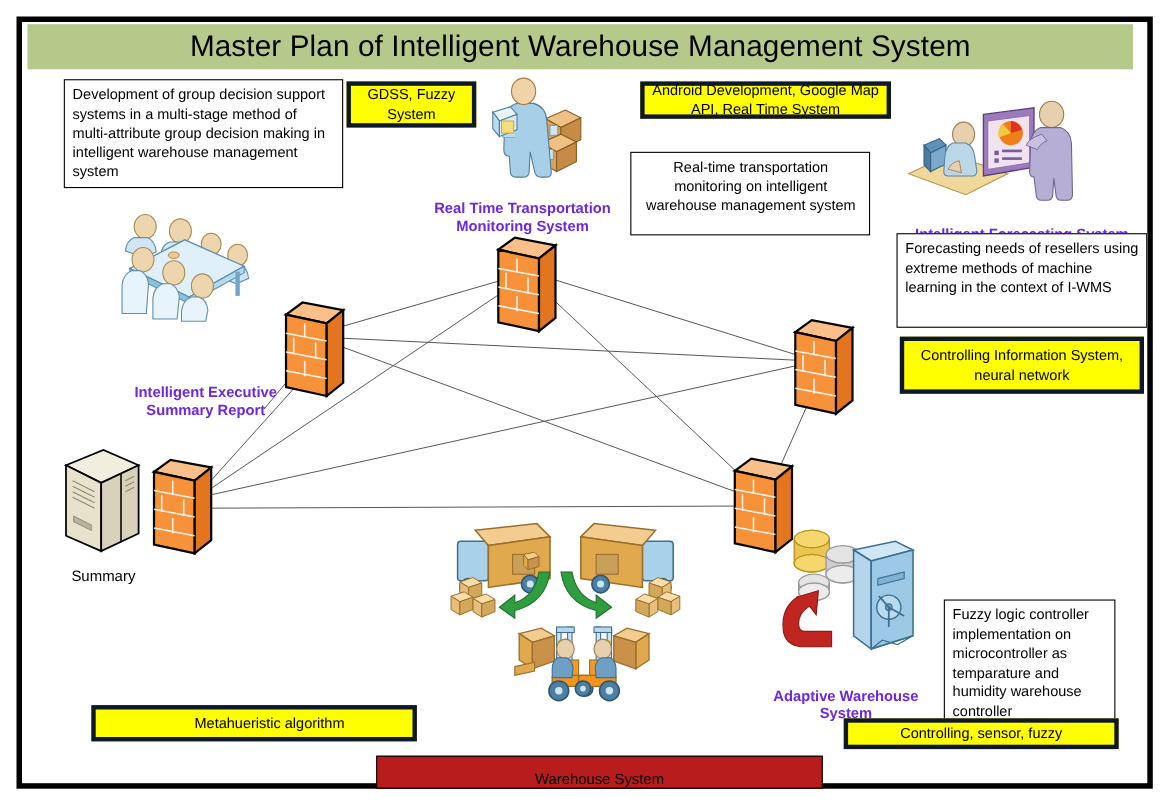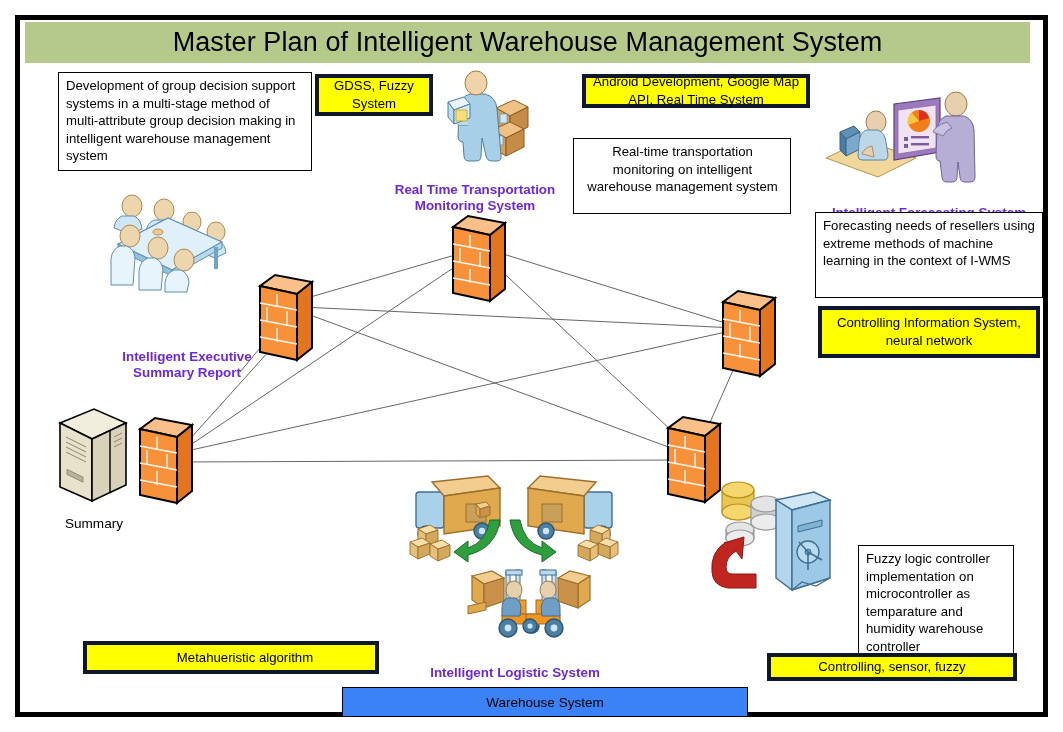--- a/index.html
+++ b/index.html
@@ -55,26 +55,26 @@
     box-sizing:border-box;
     font-size:13.2px;
     line-height:17.6px;
     color:#000;
     display:flex;align-items:center;justify-content:center;
     text-align:center;
     padding:2px 6px;
   }
   .obox{
     position:absolute;
-    background:#3b82f6;
+    background:#b91c1c;
     border:1px solid #000000;
     box-sizing:border-box;
     font-size:13.5px;
     color:#000;
-    display:flex;align-items:center;justify-content:center;
+    display:flex;align-items:flex-end;justify-content:center;
     text-align:center;
   }
 
   .redlabel{
     position:absolute;
     color:#6d28d9;
     font-size:13.4px;
     font-weight:bold;
     line-height:16.5px;
     text-align:center;
@@ -472,23 +472,20 @@
         <ellipse cx="52" cy="24" rx="8" ry="9" fill="#e7d0ae" stroke="#9c7b4f" stroke-width="1"></ellipse>
         <path d="M45,32 q-5,3 -5,10 l0,8 l18,0 l1,-9 q-1,-7 -6,-9 z" fill="#6f9fc4" stroke="#3f6f90" stroke-width="1"></path>
         <circle cx="46" cy="62" r="9" fill="#4b7fa3" stroke="#2e5570" stroke-width="1.4"></circle>
         <circle cx="46" cy="62" r="3.4" fill="#cfe4f1"></circle>
         <circle cx="70" cy="60" r="7" fill="#4b7fa3" stroke="#2e5570" stroke-width="1.4"></circle>
         <circle cx="70" cy="60" r="2.6" fill="#cfe4f1"></circle>
       </g>
     </svg>
   </div>
 
-  <div class="redlabel" style="left:400px;top:648px;width:230px;">
-    <span>Intelligent Logistic System</span>
-  </div>
 
   <div class="art" style="left:704px;top:478px;width:130px;height:120px;">
     <svg width="130" height="120" viewBox="0 0 130 120">
 
       <g>
         <ellipse cx="34" cy="12" rx="16" ry="8" fill="#f5d76e" stroke="#b8911f" stroke-width="1.2"></ellipse>
         <path d="M18,12 l0,22 a16,8 0 0 0 32,0 l0,-22 a16,8 0 0 1 -32,0 z" fill="#e8c64f" stroke="#b8911f" stroke-width="1.2"></path>
         <ellipse cx="34" cy="34" rx="16" ry="8" fill="#f5d76e" stroke="#b8911f" stroke-width="1.2"></ellipse>
         <ellipse cx="62" cy="26" rx="15" ry="8" fill="#e4e4e4" stroke="#9a9a9a" stroke-width="1.2"></ellipse>
         <path d="M47,26 l0,18 a15,8 0 0 0 30,0 l0,-18 a15,8 0 0 1 -30,0 z" fill="#d0d0d0" stroke="#9a9a9a" stroke-width="1.2"></path>
@@ -510,20 +507,24 @@
 
         <circle cx="104" cy="74" r="11" fill="#b8dbf0" stroke="#3f6f90" stroke-width="1.3"></circle>
         <circle cx="104" cy="74" r="3" fill="#6fa3c8" stroke="#3f6f90" stroke-width="1"></circle>
         <line x1="104" y1="74" x2="118" y2="82" stroke="#3f6f90" stroke-width="1.6"></line>
         <line x1="104" y1="74" x2="95" y2="64" stroke="#3f6f90" stroke-width="1.6"></line>
         <line x1="104" y1="74" x2="104" y2="92" stroke="#3f6f90" stroke-width="1.6"></line>
       </g>
     </svg>
   </div>
 
+  <div class="redlabel" style="left:683px;top:608px;width:172px;">
+    <span>Adaptive Warehouse
+System</span>
+  </div>
 
 
   <div class="ybox" style="left:83px;top:641px;width:296px;height:33px;padding-left:34px;">
     <span>Metahueristic algorithm</span>
   </div>
 
   <div class="wbox" style="left:858px;top:526px;width:156px;height:116px;margin-top:19px;">
     <span>Fuzzy logic controller implementation on microcontroller as temparature and humidity warehouse controller</span>
   </div>
 

